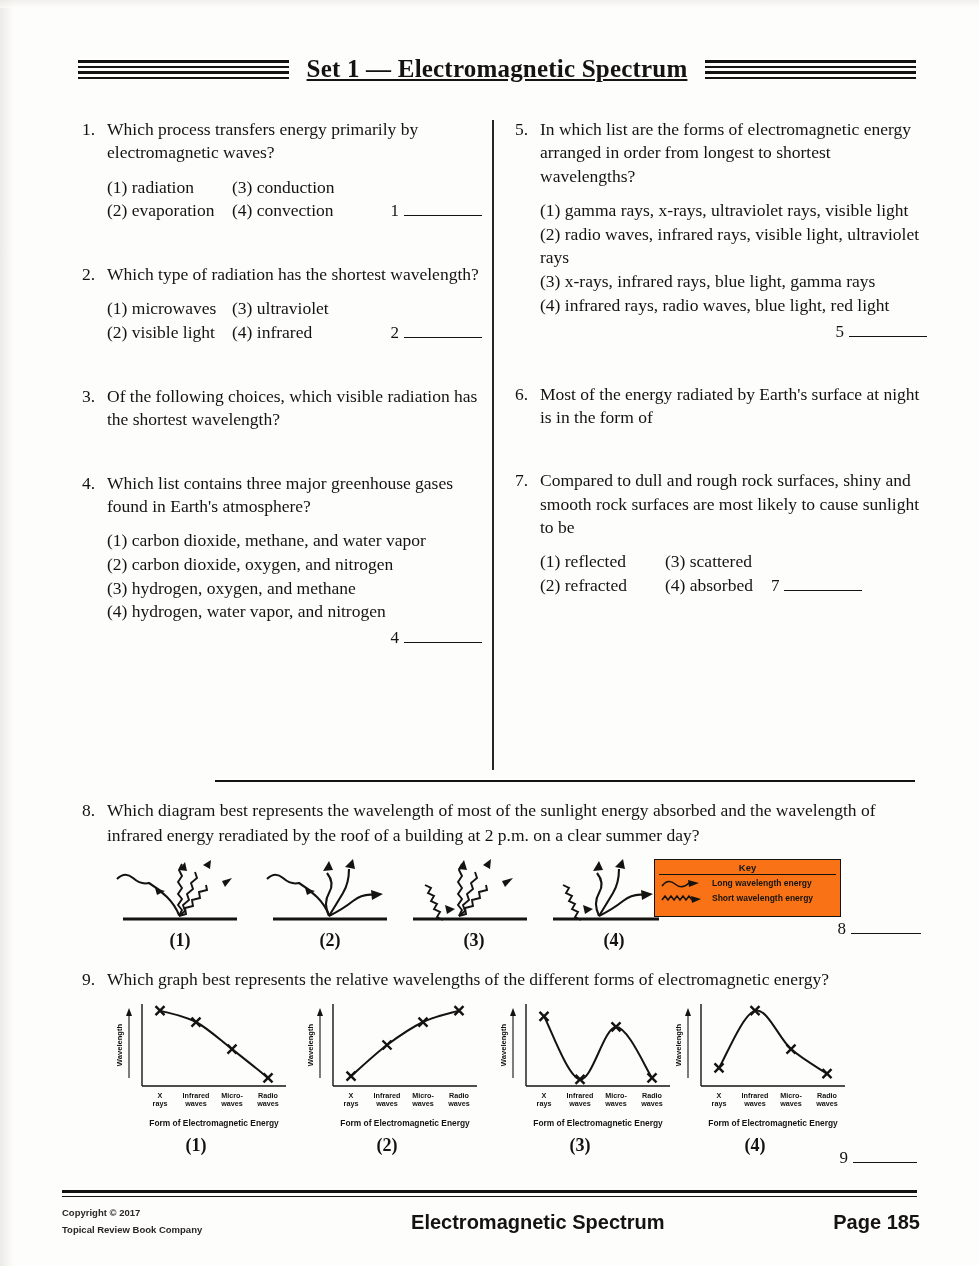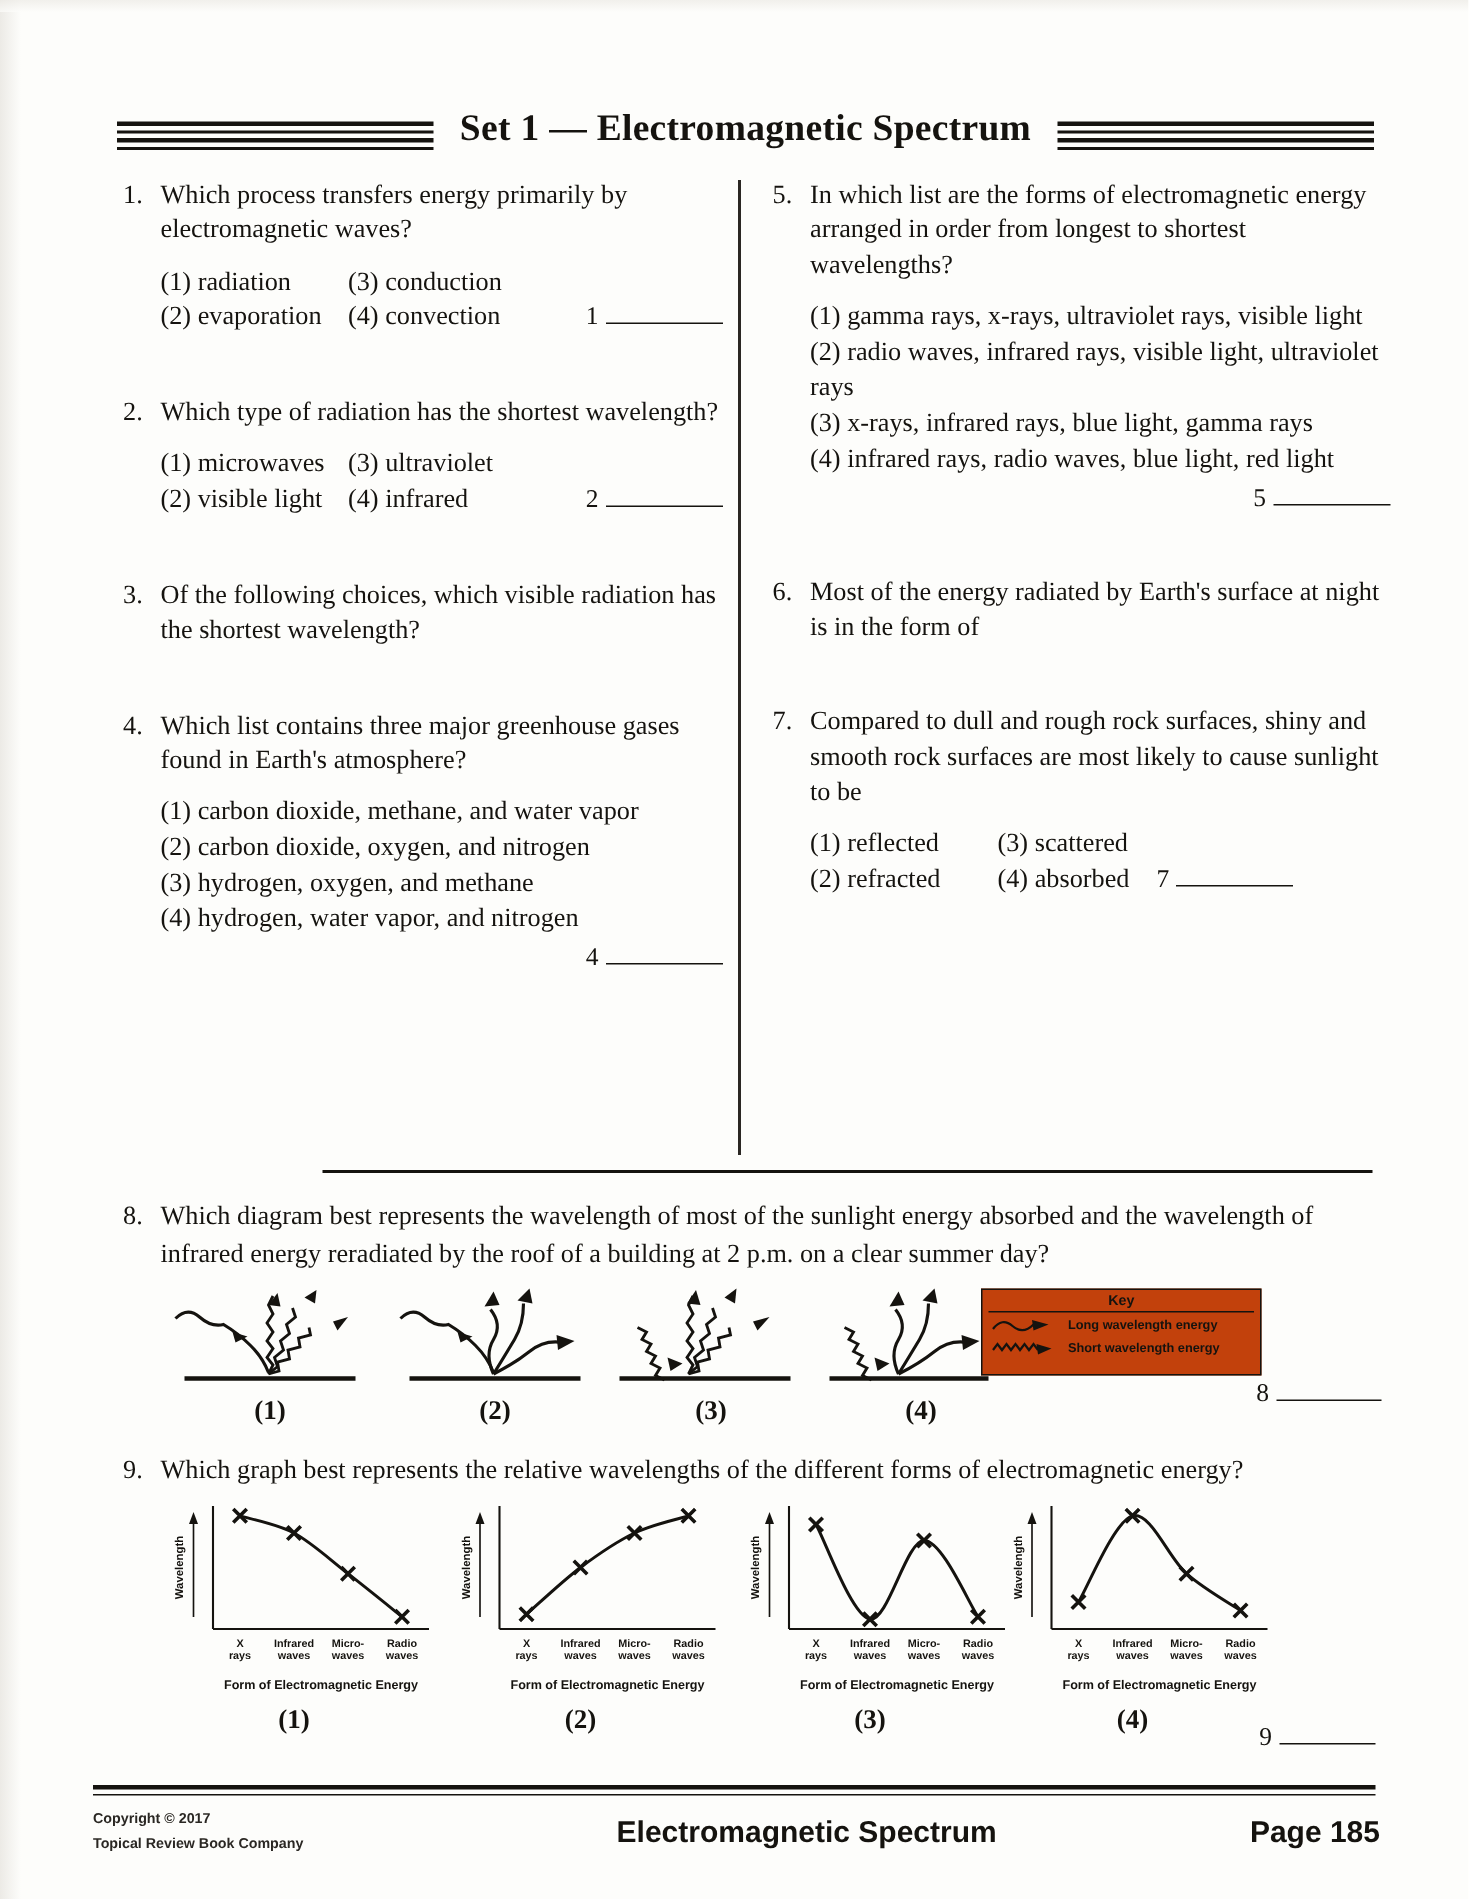--- a/index.html
+++ b/index.html
@@ -13,22 +13,22 @@
     position:absolute;inset:0;
     background:#fdfdfb;
   }
   
   .scan-edge-left{position:absolute;left:0;top:0;width:14px;height:100%;
      background:linear-gradient(90deg,#e9e7e2 0%,#fdfdfb 100%);opacity:.85;}
   .scan-edge-top{position:absolute;left:0;top:0;width:100%;height:8px;
      background:linear-gradient(180deg,#eceae5 0%,#fdfdfb 100%);opacity:.7;}
 
   
-  .header{position:absolute;left:78px;top:58px;width:838px;height:42px;
-     display:flex;align-items:flex-end;gap:12px;}
+  .header{position:absolute;left:78px;top:48px;width:838px;height:42px;
+     display:flex;align-items:center;gap:12px;text-decoration:underline;}
   .rule-stack{flex:1;display:flex;flex-direction:column;gap:3px;}
   .rule-stack .r{height:3px;background:#15130f;}
   .rule-stack .r.thin{height:2px;}
   .header-title{
      font-weight:bold;font-size:25px;letter-spacing:.2px;white-space:nowrap;
      padding:0 6px;
   }
 
   
   .col{position:absolute;top:118px;width:400px;}
@@ -58,21 +58,21 @@
      background:#15130f;}
 
   
   .q8{position:absolute;left:82px;top:798px;width:845px;}
   .q8 .q-head{font-size:17.5px;line-height:1.42;}
   .q8-figs{position:relative;margin-top:9px;height:95px;}
   .fig{position:absolute;top:0;width:140px;text-align:center;}
   .fig svg{display:block;margin:0 auto;}
   .fig-label{font-size:18px;font-weight:bold;margin-top:1px;}
   .keybox{position:absolute;left:572px;top:2px;width:185px;height:56px;
-     border:1.6px solid #15130f;background:#c2410c;}
+     border:1.6px solid #15130f;background:#f97316;}
   .keybox .ktitle{font-family:"Liberation Sans",sans-serif;font-size:9.5px;
      font-weight:bold;text-align:center;padding-top:2px;border-bottom:1.2px solid #15130f;
      padding-bottom:1px;margin:0 4px;}
   .krow{display:flex;align-items:center;gap:7px;padding:2px 0 0 6px;}
   .krow .klabel{font-family:"Liberation Sans",sans-serif;font-size:8.5px;font-weight:bold;}
   .q8-ans{position:absolute;right:6px;top:62px;}
 
   
   .q9{position:absolute;left:82px;top:967px;width:845px;}
   .q9 .q-head{font-size:17.5px;line-height:1.42;}

